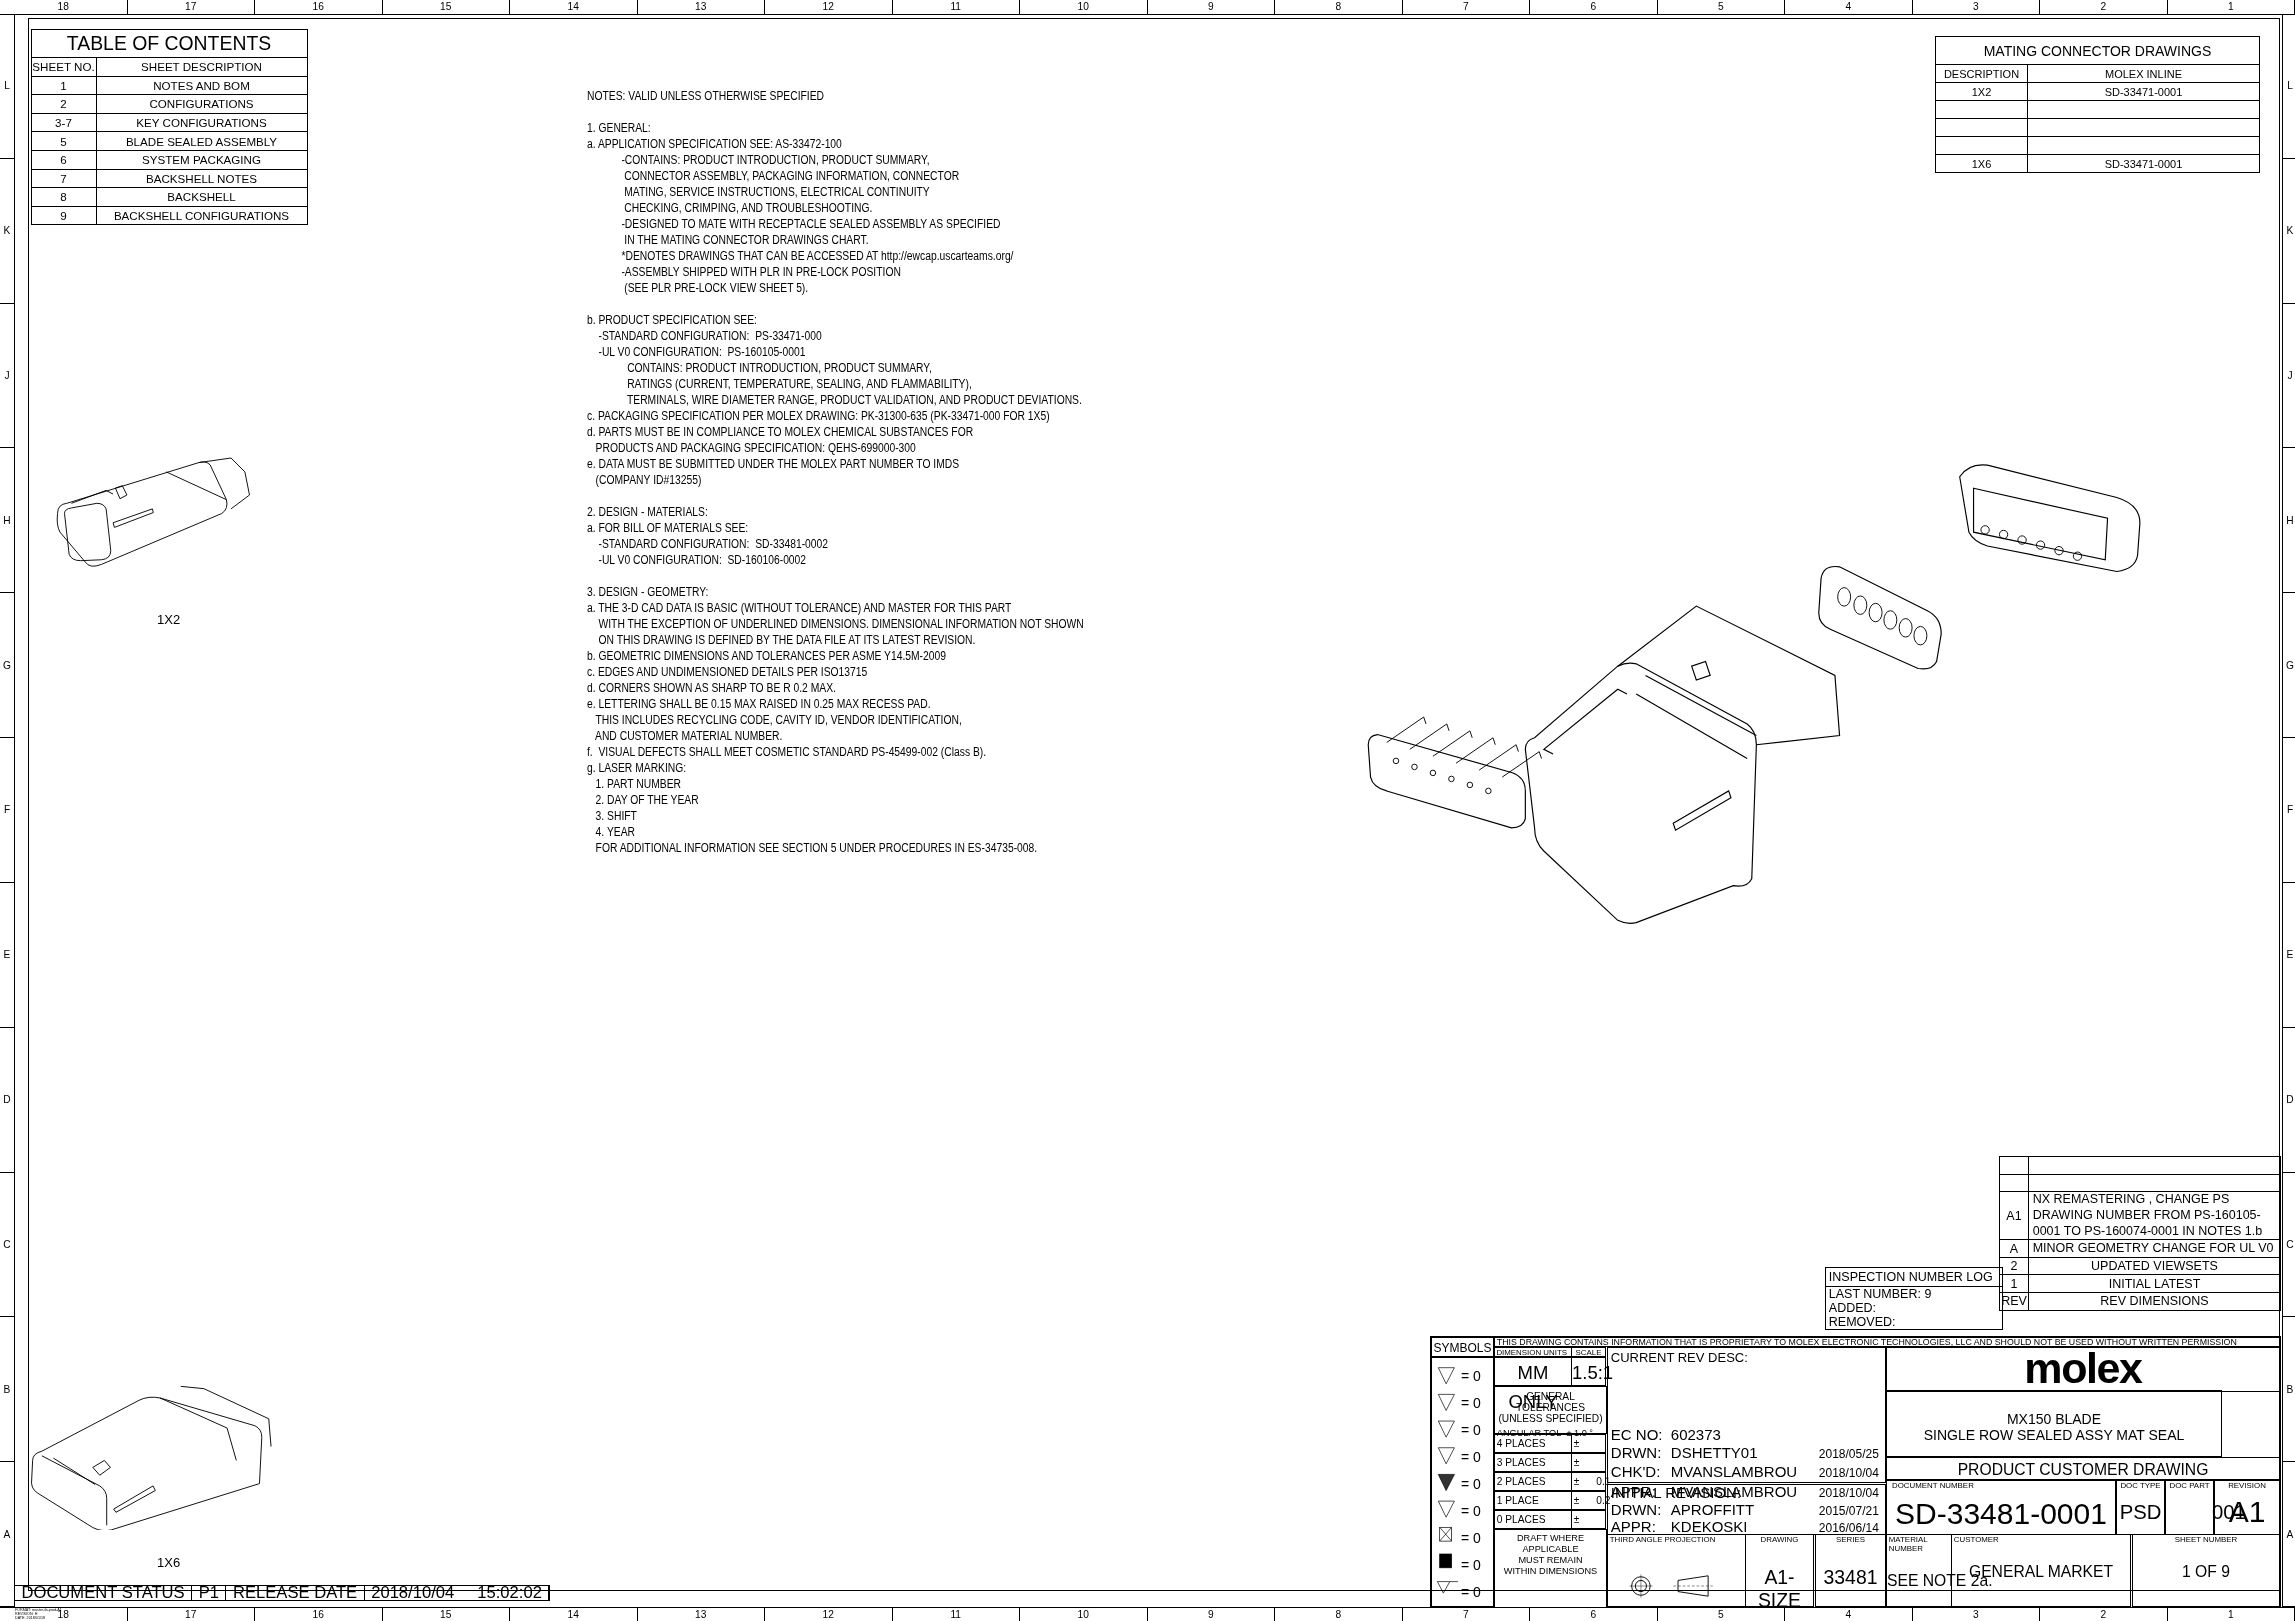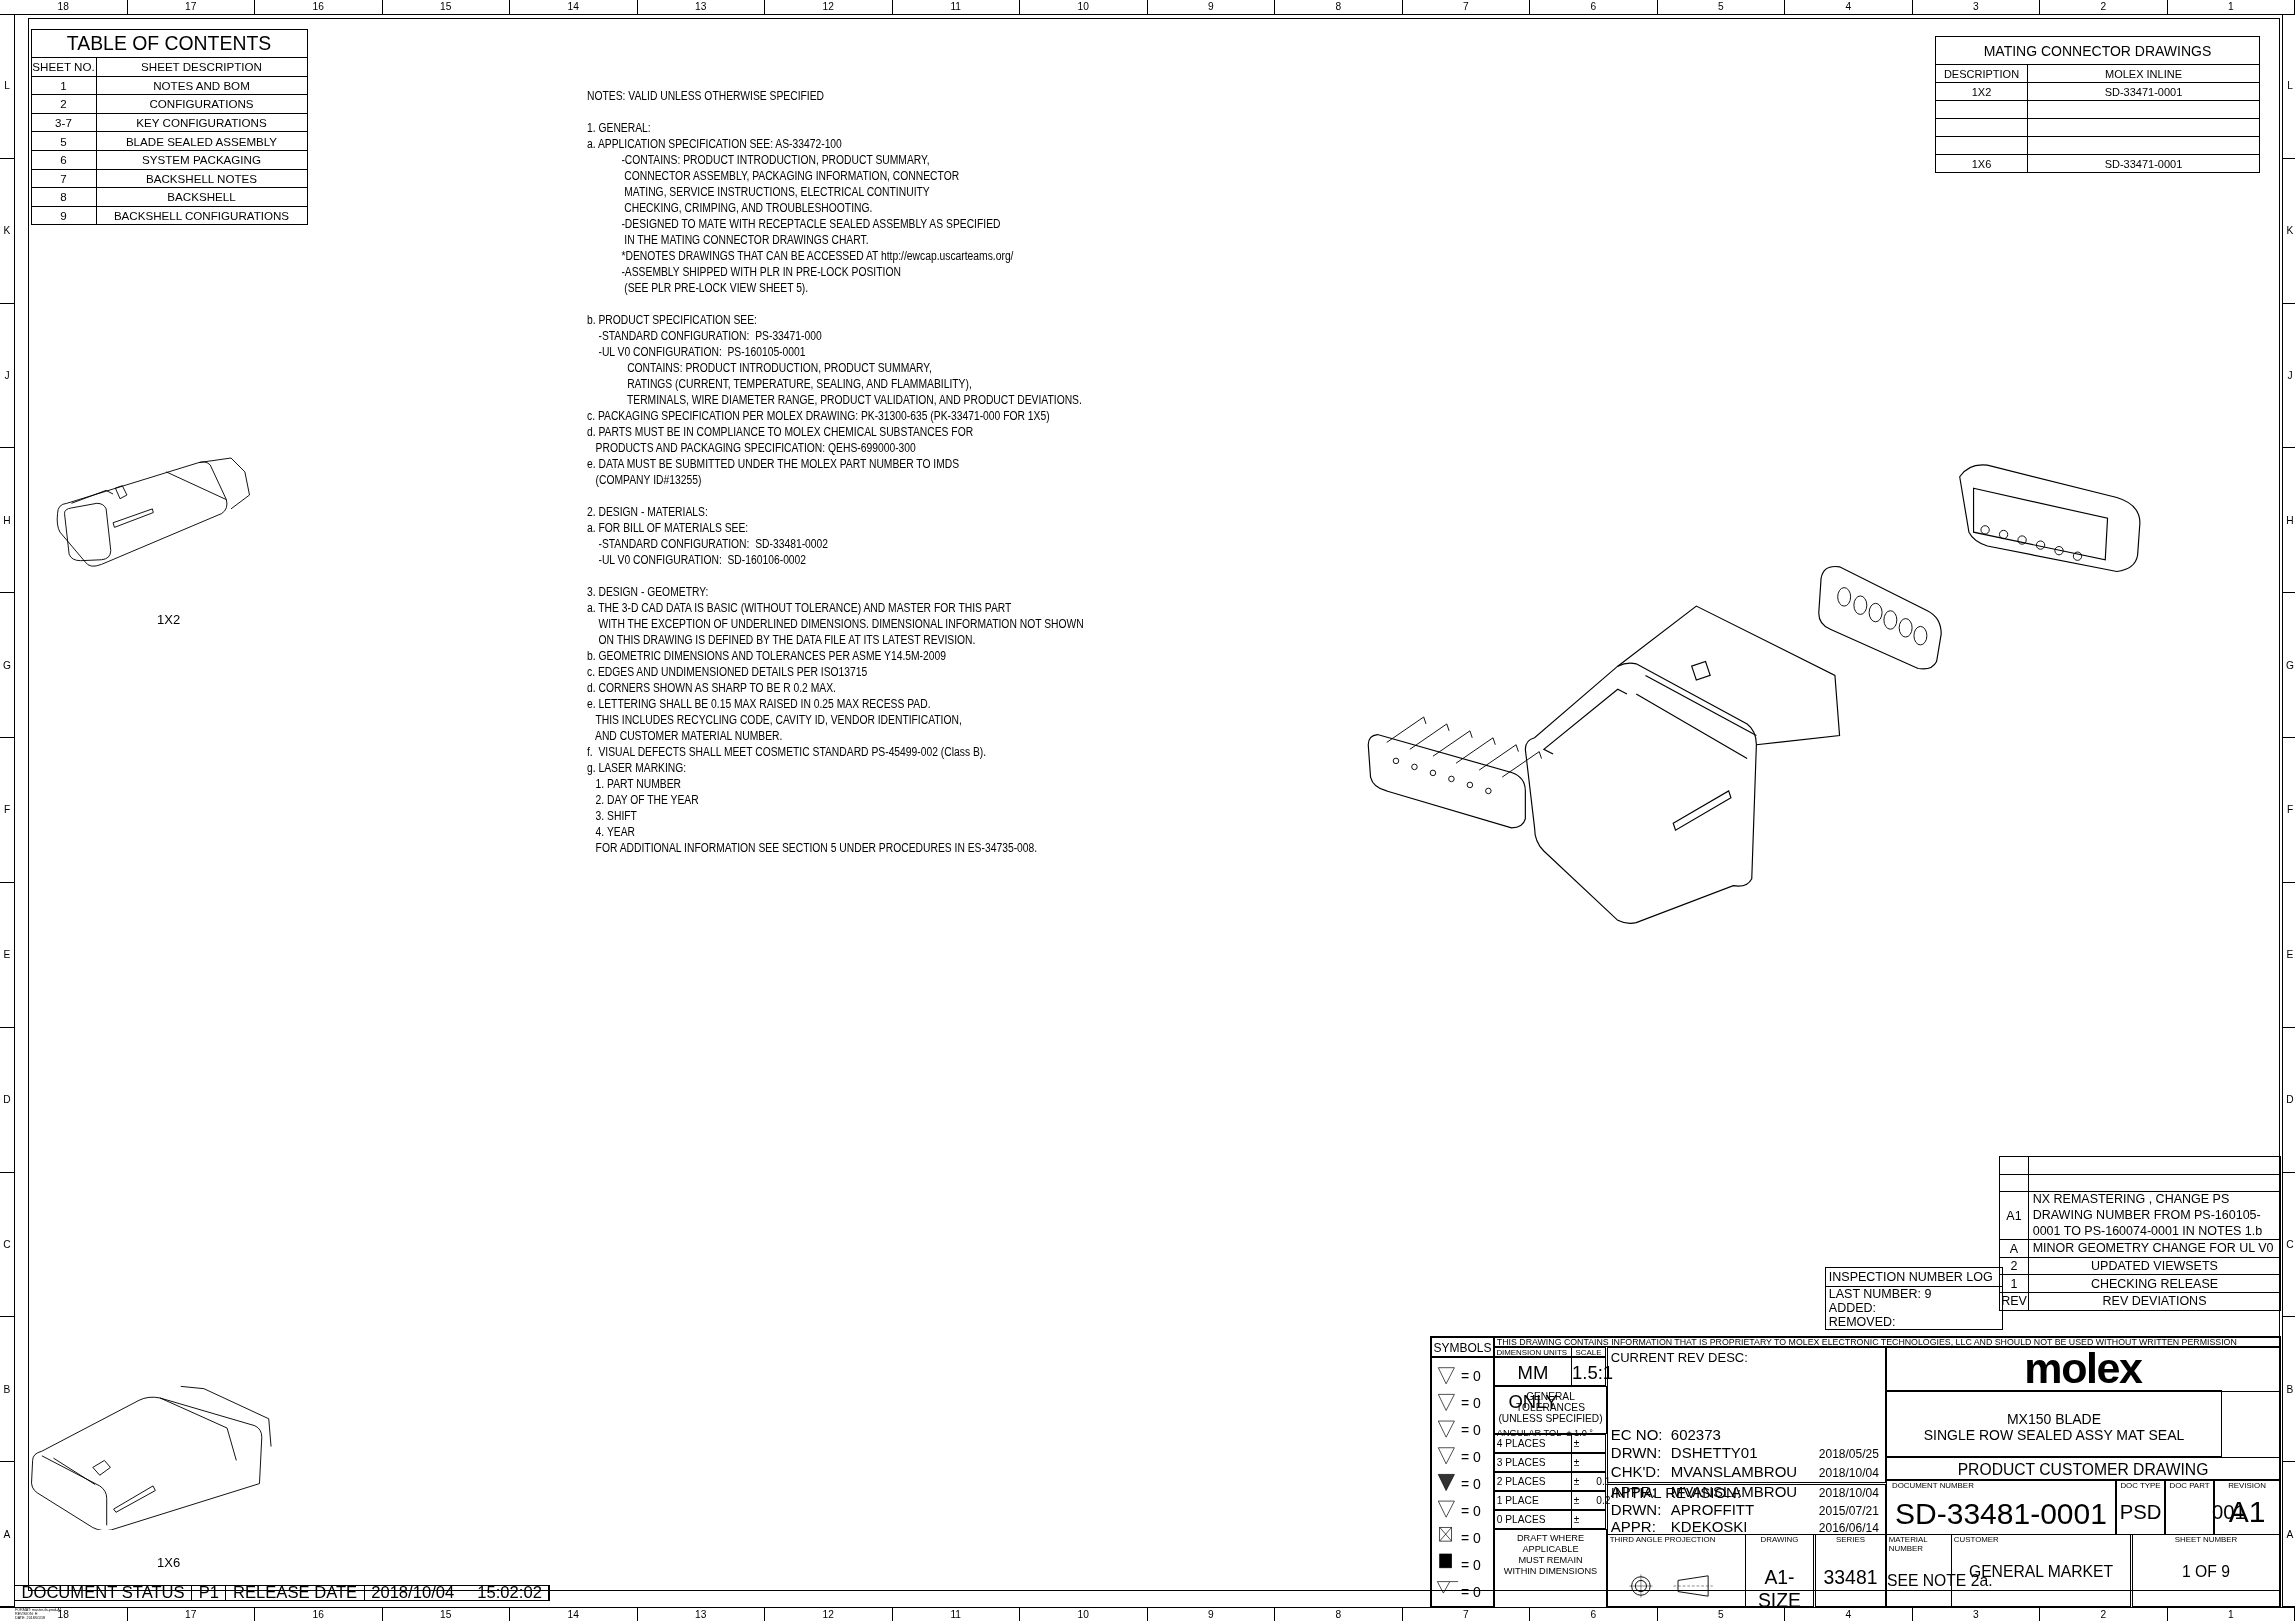--- a/index.html
+++ b/index.html
@@ -330,25 +330,25 @@
   <tr>
         <td class="c1">A</td>
         <td class="left">MINOR GEOMETRY CHANGE FOR UL V0</td>
       </tr>
   <tr>
         <td class="c1">2</td>
         <td>UPDATED VIEWSETS</td>
       </tr>
   <tr>
         <td class="c1">1</td>
-        <td>CHECKING RELEASE</td>
+        <td>INITIAL LATEST</td>
       </tr>
   <tr>
         <td class="c1">REV</td>
-        <td>REV DEVIATIONS</td>
+        <td>REV DIMENSIONS</td>
       </tr>
 </tbody>
   </table>
 
 <div class="inspect">
   <div class="hd">INSPECTION NUMBER LOG</div>
   <div class="row">LAST NUMBER: 9</div>
   <div class="row">ADDED:</div>
   <div class="row">REMOVED:</div>
 </div>

